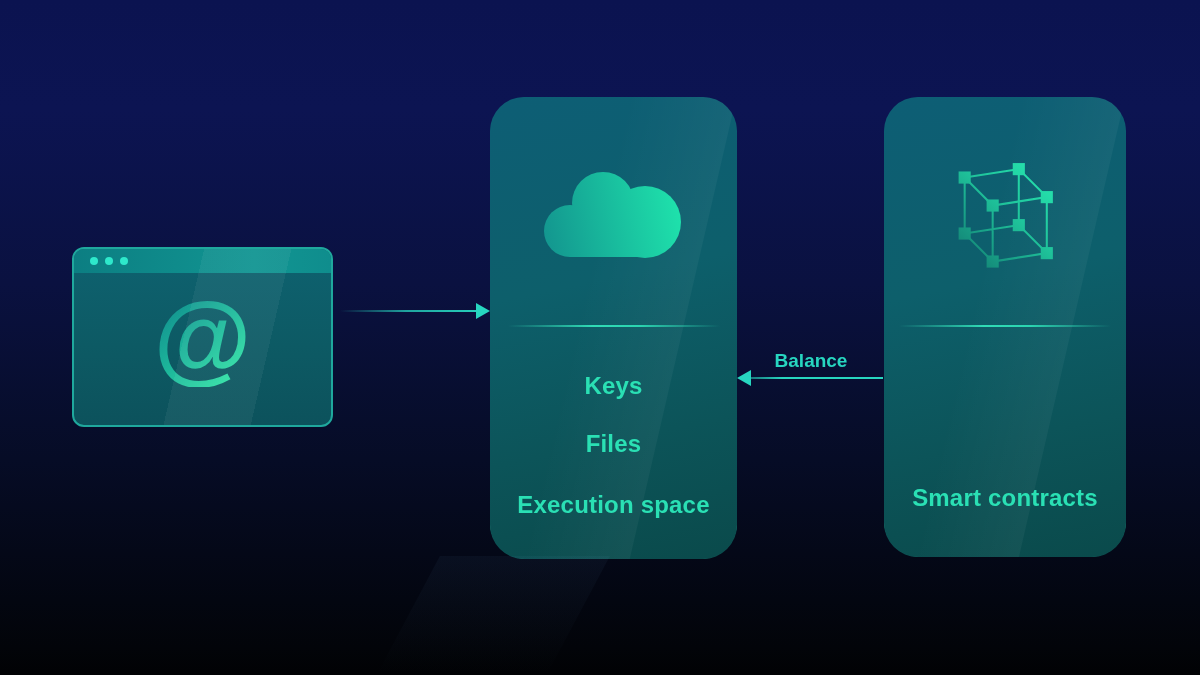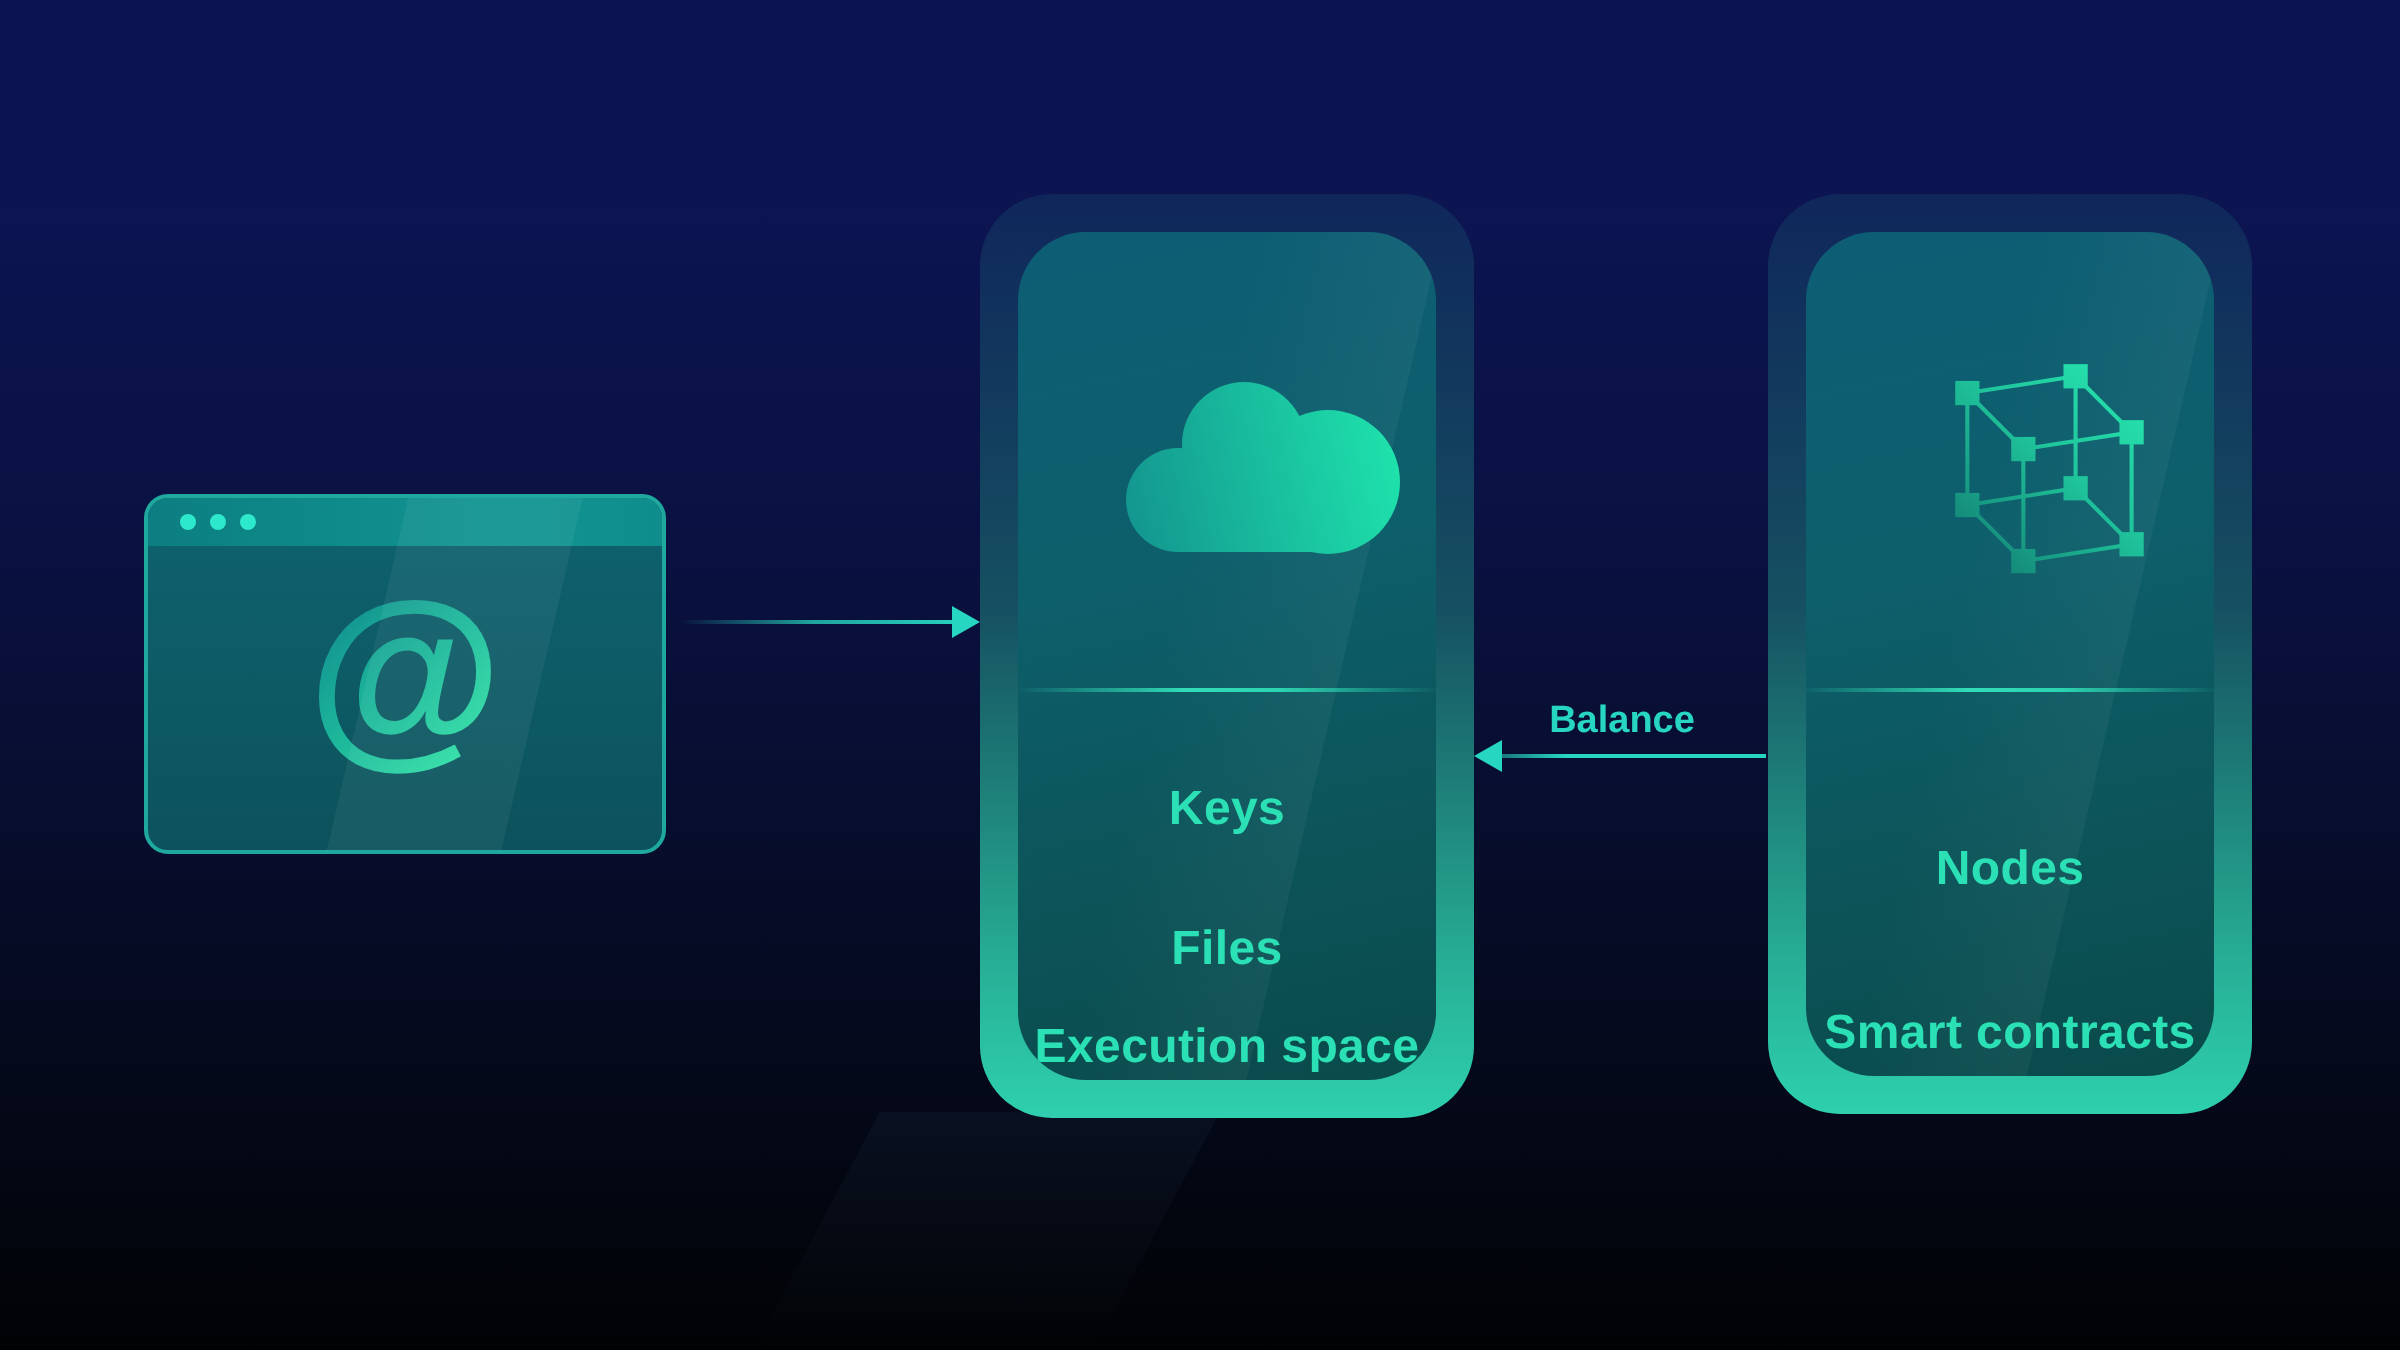--- a/index.html
+++ b/index.html
@@ -39,21 +39,21 @@
   }
   .at {
     font-size: 100px; font-weight: bold; line-height: 1;
     margin-top: -26px;
     background: linear-gradient(135deg, #10898c 8%, #1db79b 50%, #32e3a6 90%);
     -webkit-background-clip: text; background-clip: text; color: transparent;
   }
 
   
   .panel {
-    position: absolute; box-sizing: border-box; padding: 19px;
+    position: absolute; box-sizing: border-box; padding: 0;
     border-radius: 36px;
     background: linear-gradient(180deg, rgba(44,199,166,0.10) 0%, rgba(44,199,166,0.35) 45%, rgba(46,208,174,0.85) 85%, #2ed0ae 100%);
   }
   .panel-inner {
     position: relative; width: 100%; height: 100%;
     border-radius: 34px; overflow: hidden;
     background: linear-gradient(168deg, #0d5e75 0%, #0d5f6b 40%, #0c5459 72%, #0a4a4b 100%);
   }
   .panel-inner::before {
     content: ""; position: absolute; top: -10%; bottom: -10%; left: 34%; width: 44%;
@@ -71,21 +71,21 @@
     position: absolute; top: 228px; left: 50%; transform: translateX(-50%);
     width: 212px; height: 2px;
     background: linear-gradient(90deg, rgba(43,212,176,0) 0%, #31dcb6 40%, #2bd4b0 62%, rgba(43,212,176,0) 100%);
   }
   .pitem {
     position: absolute; left: 0; width: 100%;
     text-align: center; font-weight: bold; font-size: 24px;
     color: #2ae0b4; letter-spacing: 0.2px;
   }
   .cloud-panel .i0 { top: 275px; }
-  .cloud-panel .i1 { top: 345px; }
+  .cloud-panel .i1 { top: 333px; }
   .cloud-panel .i2 { top: 394px; }
   .nodes-panel .i0 { top: 305px; }
   .nodes-panel .i1 { top: 387px; }
 
   
   .arrow { position: absolute; }
   .alabel {
     text-align: center; font-size: 19px; font-weight: bold;
     color: #27d6c0; height: 22px; line-height: 22px; margin-bottom: 5px;
   }
@@ -181,20 +181,19 @@
           <rect x="71.5" y="6.5" width="13" height="13"></rect>
           <rect x="101.5" y="36.5" width="13" height="13"></rect>
           <rect x="43.5" y="45.5" width="13" height="13"></rect>
           <rect x="13.5" y="75.5" width="13" height="13"></rect>
           <rect x="71.5" y="66.5" width="13" height="13"></rect>
           <rect x="101.5" y="96.5" width="13" height="13"></rect>
           <rect x="43.5" y="105.5" width="13" height="13"></rect>
         </g>
       </svg>
       <div class="divider"></div>
-      <div class="pitem i0">Nodes</div>
       <div class="pitem i1">Smart contracts</div>
     </div>
   </div>
 
   <div class="reflection"></div>
 
 </div>
 
 </body></html>

